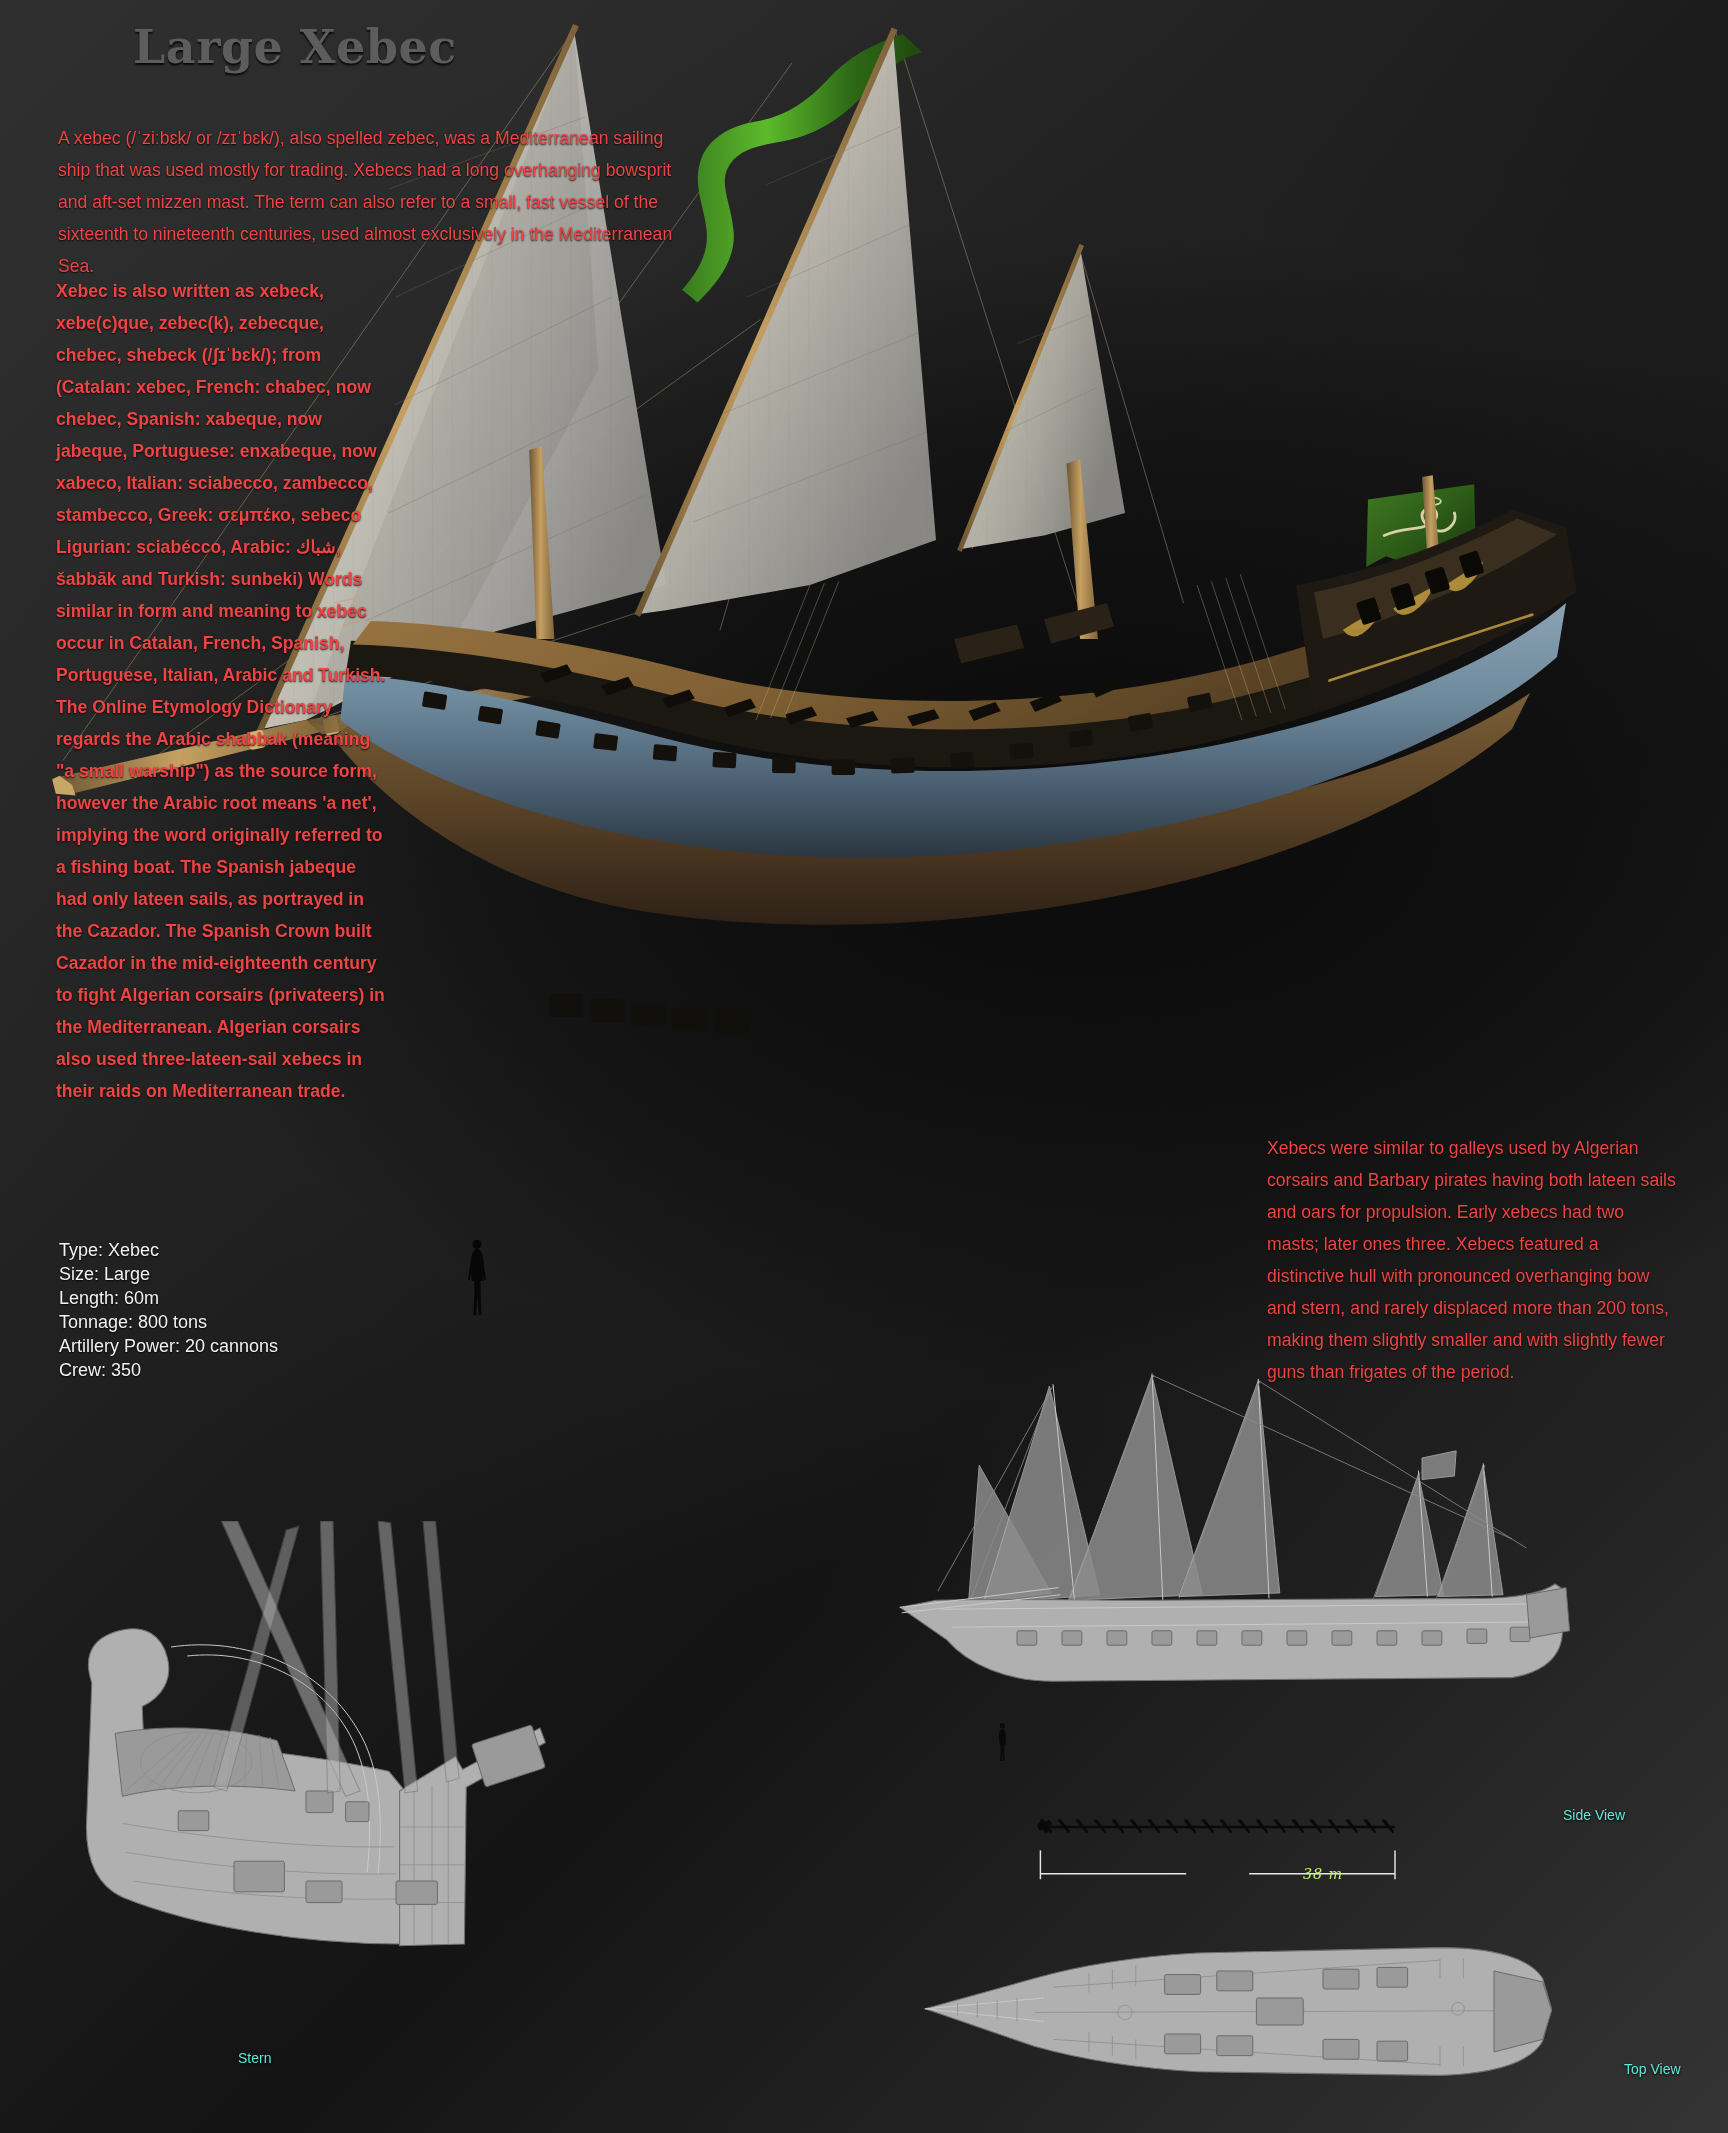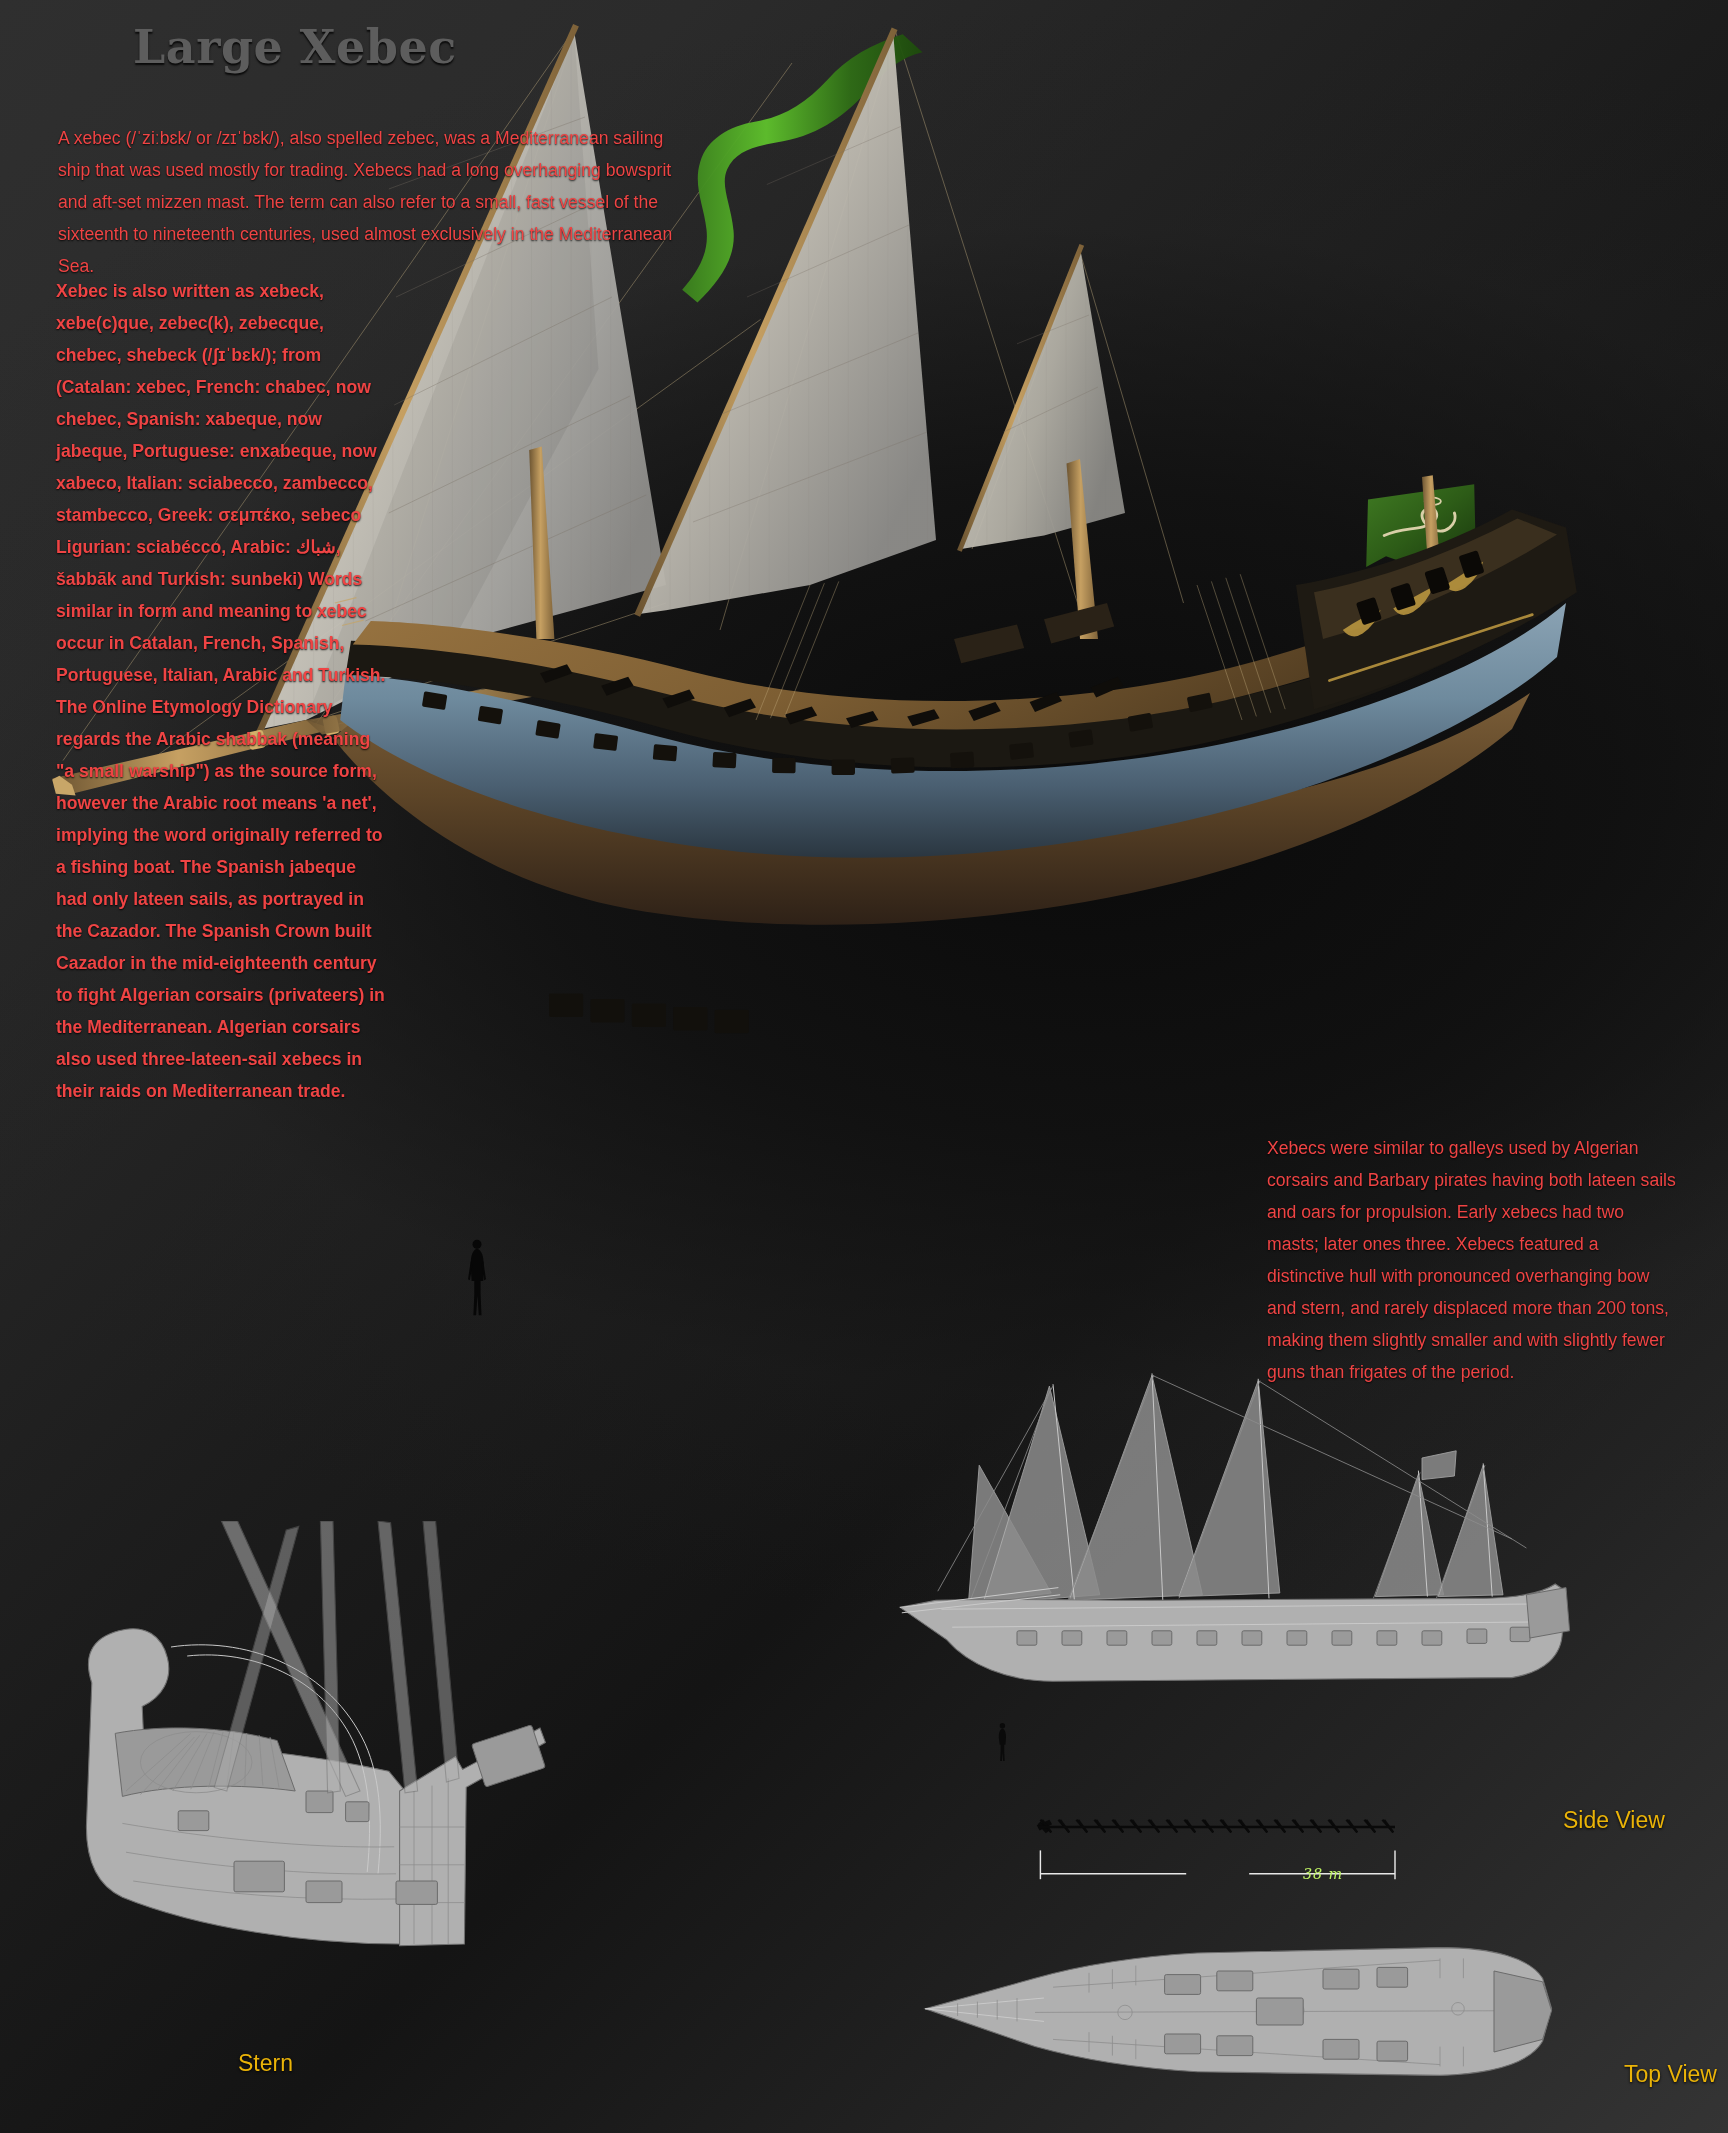--- a/index.html
+++ b/index.html
@@ -37,21 +37,21 @@
      text-shadow:0 0.9px 1.8px rgba(0,0,0,0.9); }
 
   #galley-paragraph{ position:absolute; left:1267px; top:1132px; width:410px; }
 
   
   #ship-render{ position:absolute; left:36px; top:9px; width:1692px; height:1278px; }
 
   
   #blueprints{ position:absolute; left:0; top:1377px; width:1728px; height:756px; }
 
-  .bp-label{ position:absolute; font-size:23px; color:#eab308; text-shadow:0 0.9px 2.7px rgba(0,0,0,0.95); }
+  .bp-label{ position:absolute; font-size:14px; color:#5eead4; text-shadow:0 0.9px 2.7px rgba(0,0,0,0.95); }
 
   #stern-view{ position:absolute; left:36px; top:1521px; width:558px; height:558px; }
   #side-view{ position:absolute; left:882px; top:1368px; width:774px; height:423px; }
   #top-view{ position:absolute; left:900px; top:1908px; width:738px; height:207px; }
   #scale-bar-group{ position:absolute; left:1035px; top:1809px; width:540px; height:81px; }
 
   .scale-text{ position:absolute; font-family:"DejaVu Serif", serif; font-style:italic;
      font-size:14.4px; color:#bef264; letter-spacing:0.9px; }
 
   .bp-fill{ fill:#b0b0b0; stroke:#6f6f6f; stroke-width:1.2; }
@@ -326,20 +326,28 @@
   </svg>
 
   <div id="page-title">Large Xebec</div>
 
   <div id="intro-paragraph" class="body-text">A xebec (/ˈziːbɛk/ or /zɪˈbɛk/), also spelled zebec, was a Mediterranean sailing ship that was used mostly for trading. Xebecs had a long overhanging bowsprit and aft-set mizzen mast. The term can also refer to a small, fast vessel of the sixteenth to nineteenth centuries, used almost exclusively in the Mediterranean Sea.</div>
 
   <div id="etymology-paragraph" class="body-text">Xebec is also written as xebeck, xebe(c)que, zebec(k), zebecque, chebec, shebeck (/ʃɪˈbɛk/); from (Catalan: xebec, French: chabec, now chebec, Spanish: xabeque, now jabeque, Portuguese: enxabeque, now xabeco, Italian: sciabecco, zambecco, stambecco, Greek: σεμπέκο, sebeco Ligurian: sciabécco, Arabic: شباك, šabbāk and Turkish: sunbeki) Words similar in form and meaning to xebec occur in Catalan, French, Spanish, Portuguese, Italian, Arabic and Turkish. The Online Etymology Dictionary regards the Arabic shabbak (meaning "a small warship") as the source form, however the Arabic root means 'a net', implying the word originally referred to a fishing boat. The Spanish jabeque had only lateen sails, as portrayed in the Cazador. The Spanish Crown built Cazador in the mid-eighteenth century to fight Algerian corsairs (privateers) in the Mediterranean. Algerian corsairs also used three-lateen-sail xebecs in their raids on Mediterranean trade.</div>
 
   <div id="galley-paragraph" class="body-text">Xebecs were similar to galleys used by Algerian corsairs and Barbary pirates having both lateen sails and oars for propulsion. Early xebecs had two masts; later ones three. Xebecs featured a distinctive hull with pronounced overhanging bow and stern, and rarely displaced more than 200 tons, making them slightly smaller and with slightly fewer guns than frigates of the period.</div>
 
+  <div id="spec-list">
+    <div class="spec-row">Type: Xebec</div>
+    <div class="spec-row">Size: Large</div>
+    <div class="spec-row">Length: 60m</div>
+    <div class="spec-row">Tonnage: 800 tons</div>
+    <div class="spec-row">Artillery Power: 20 cannons</div>
+    <div class="spec-row">Crew: 350</div>
+  </div>
 
   <svg id="human-scale-main" viewBox="0 0 22 88">
     <g fill="#070707">
       <circle cx="11" cy="7" r="5"></circle>
       <path d="M11 12 C 6 13, 4 20, 4 30 L 5 48 L 8 48 L 8 62 L 7 86 L 10 86 L 11.5 64 L 13 86 L 16 86 L 15 62 L 15 48 L 18 48 L 18.5 30 C 18.5 20, 16 13, 11 12 Z"></path>
       <path d="M4 26 L 1 46 L 3 47 L 6 30 Z"></path>
       <path d="M18 26 L 21 46 L 19 47 L 16 30 Z"></path>
     </g>
   </svg>
 

